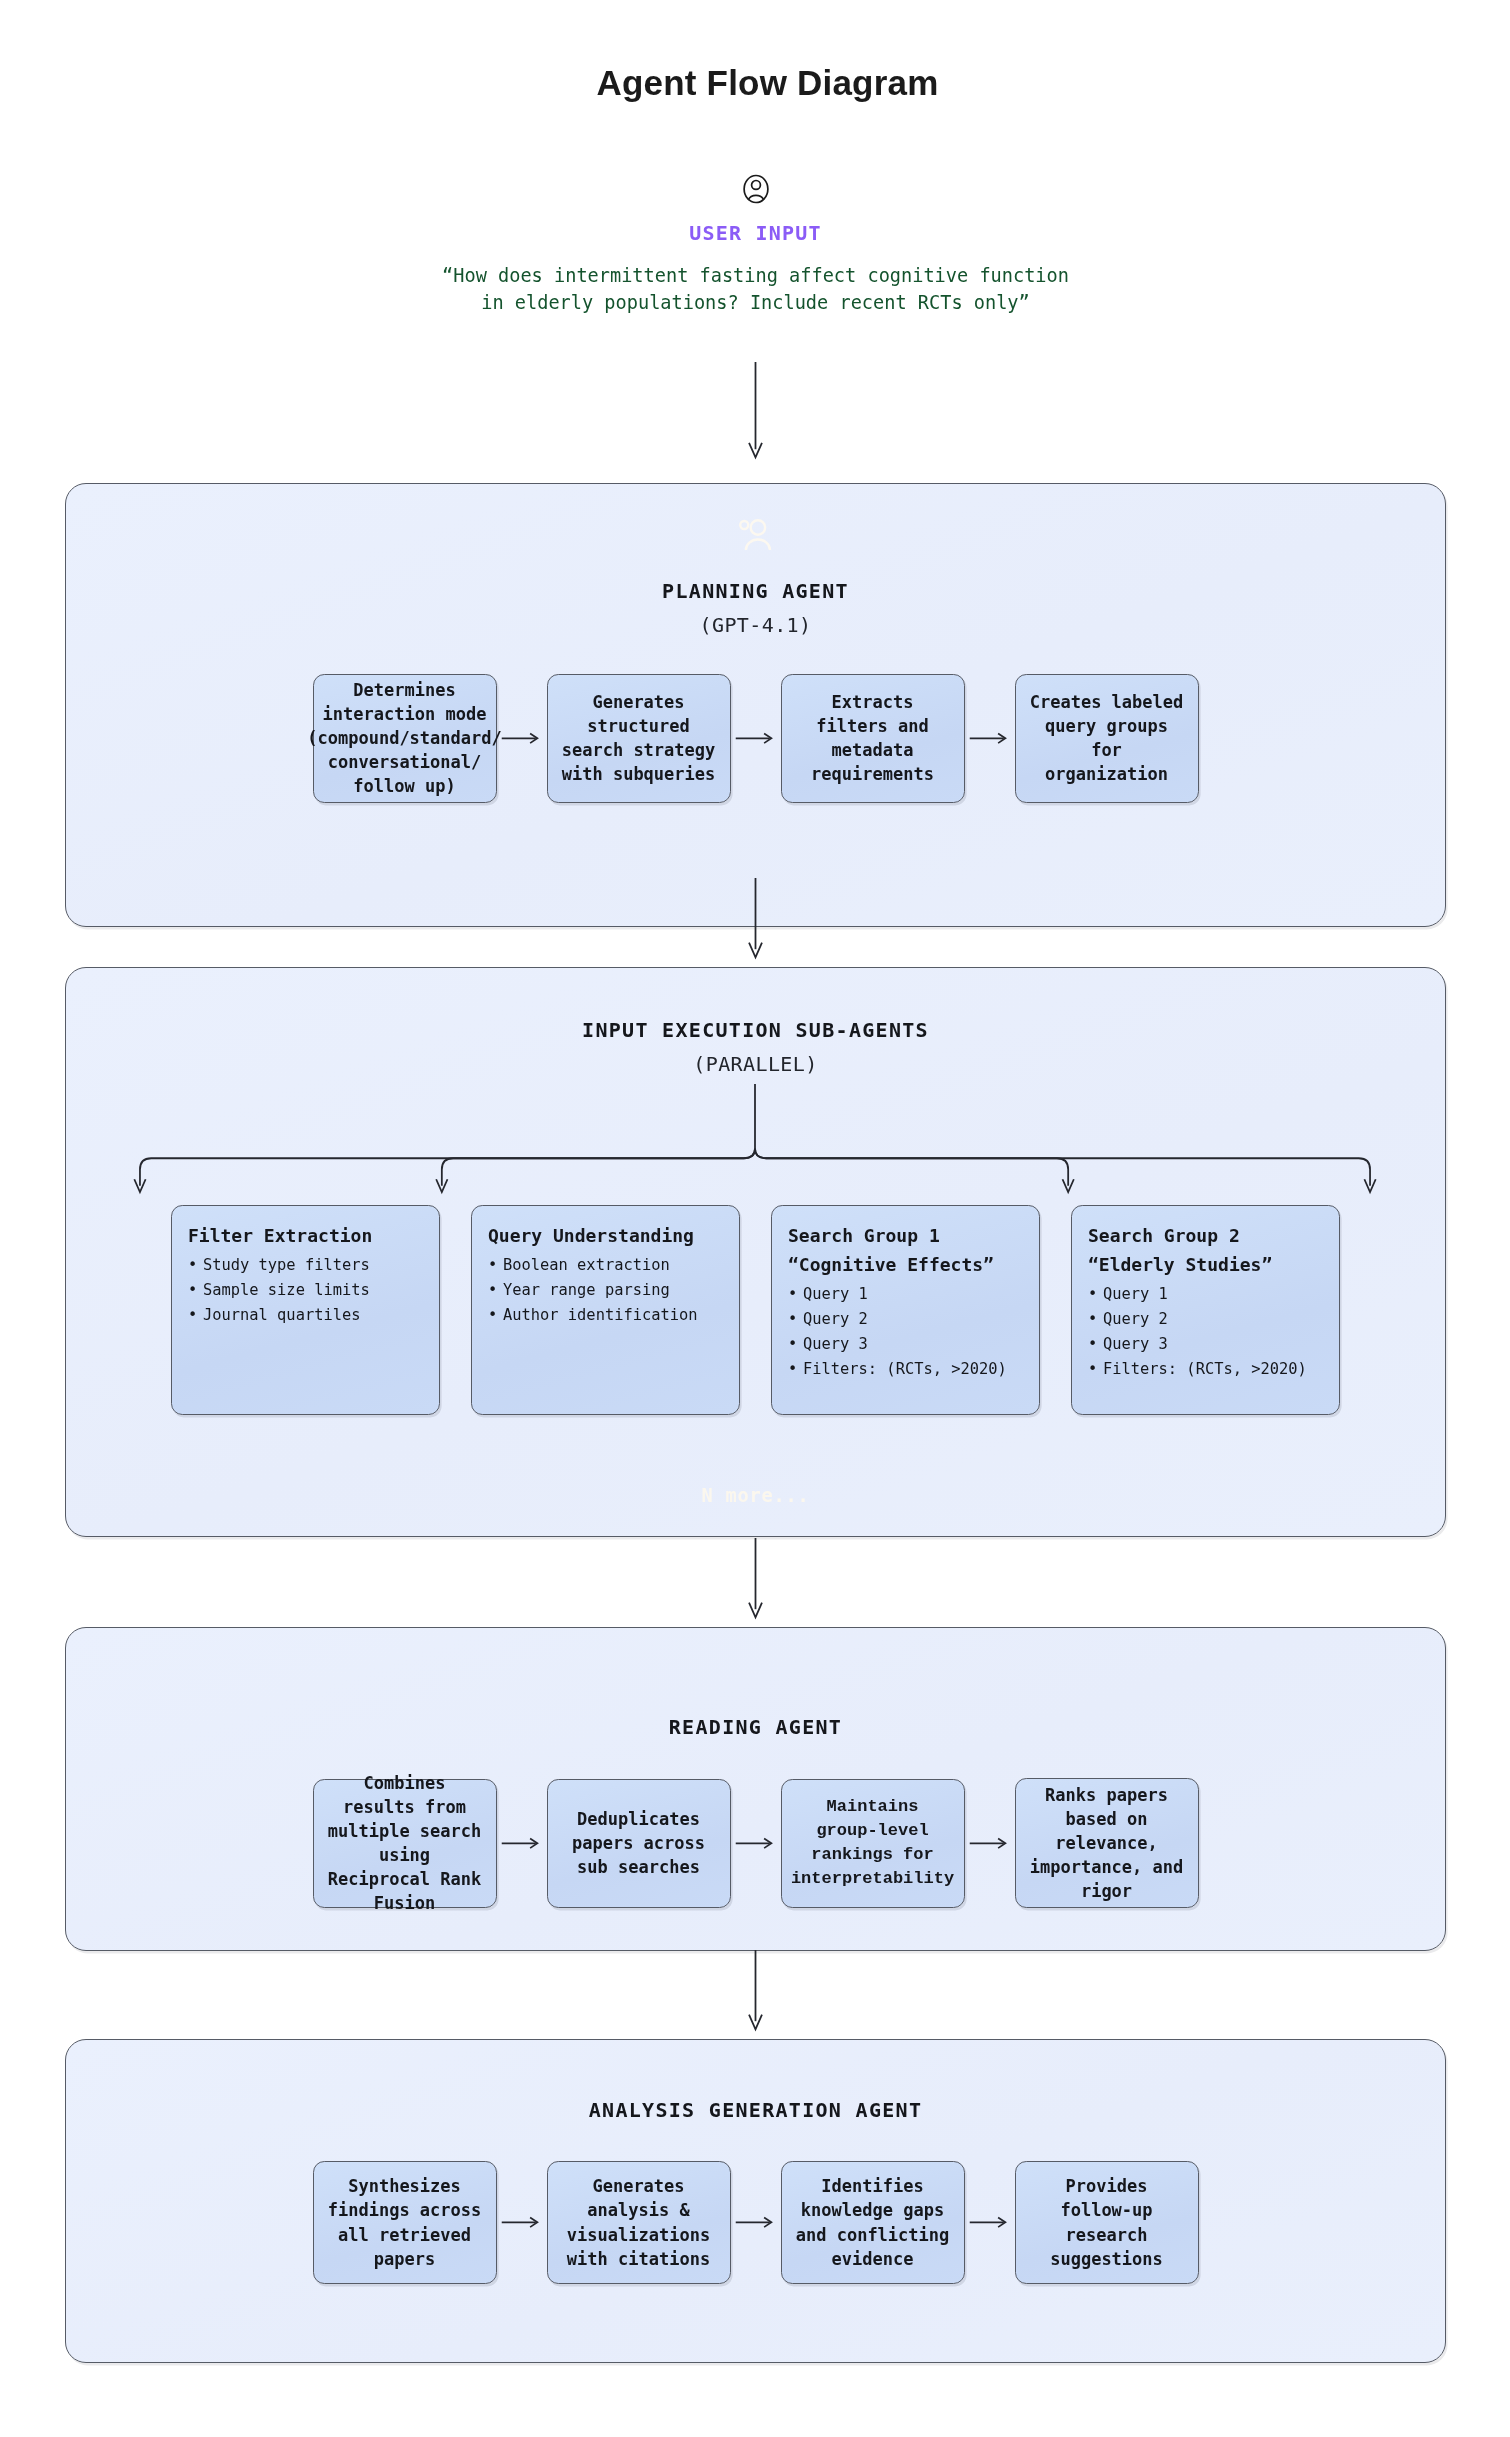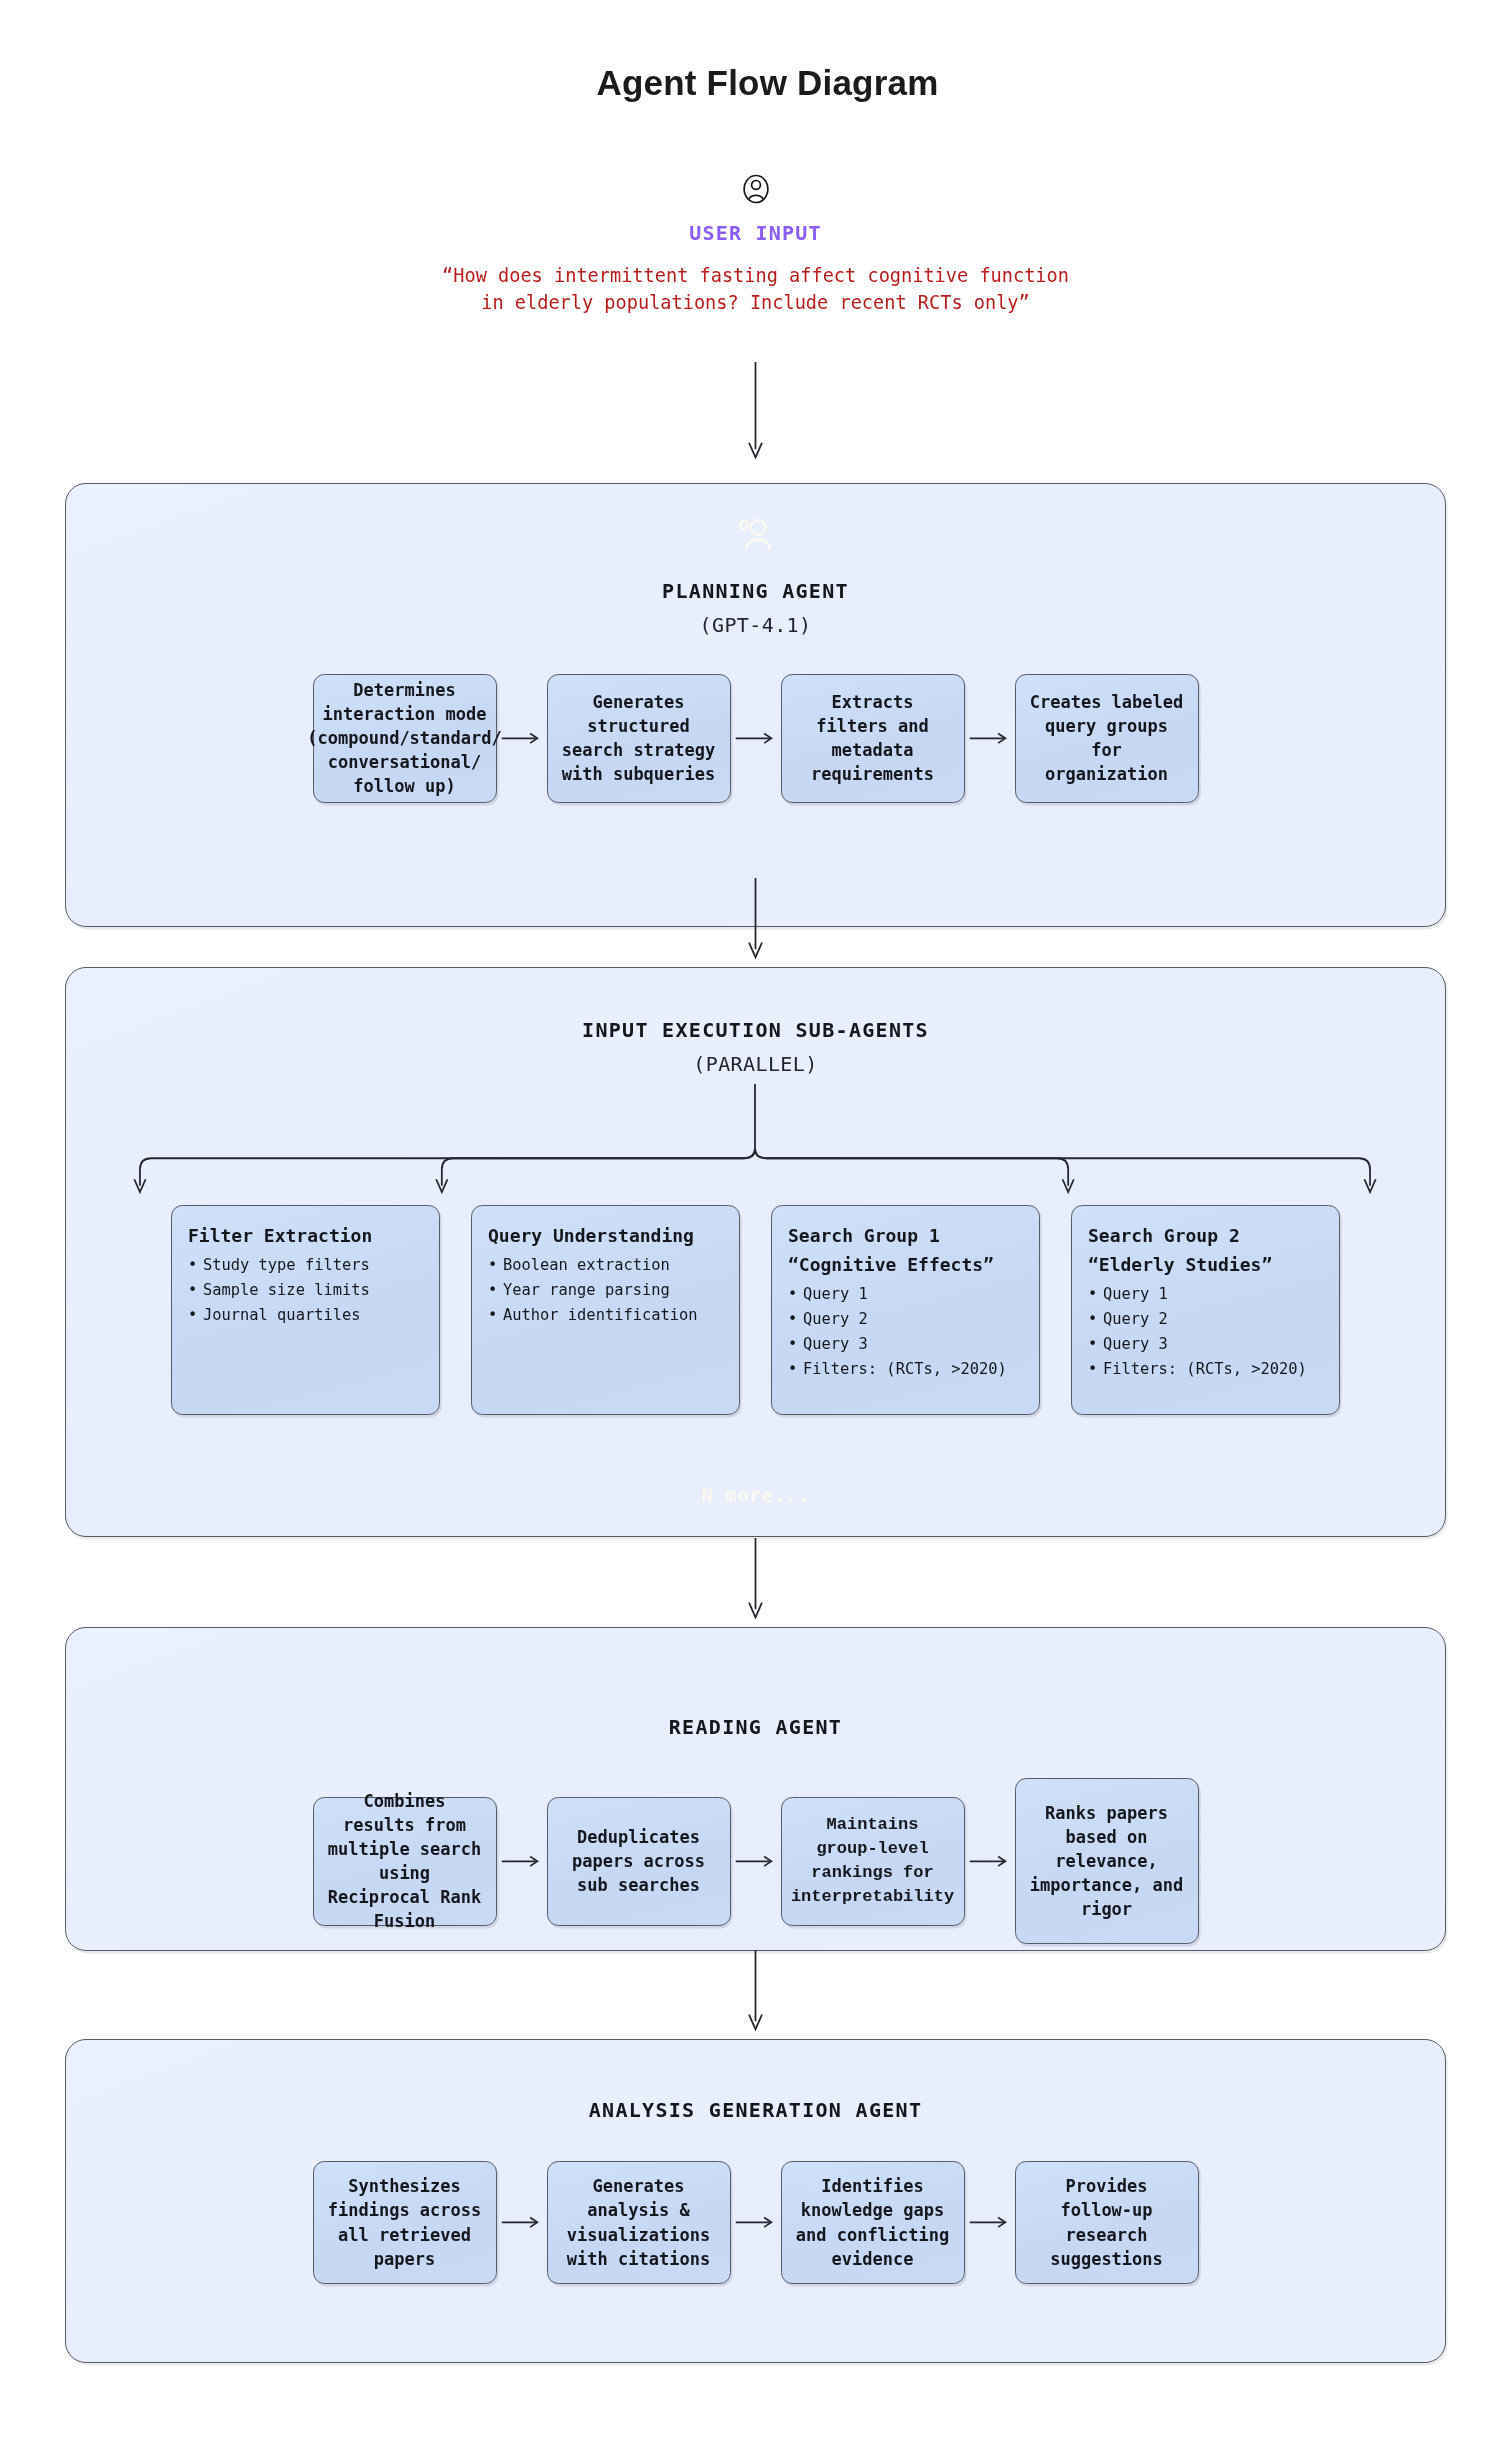--- a/index.html
+++ b/index.html
@@ -46,21 +46,21 @@
     font-size: 20px;
     font-weight: 700;
     letter-spacing: 1.2px;
     color: #8b5cf6;
     margin-bottom: 18px;
   }
   .user-quote {
     font-family: "DejaVu Sans Mono", monospace;
     font-size: 18.6px;
     line-height: 1.42;
-    color: #b91c1c;
+    color: #14532d;
   }
 
   
   .conn { position: absolute; }
 
   
   .panel {
     position: absolute;
     left: 65px;
     width: 1381px;
@@ -332,21 +332,21 @@
             <path d="M37 3 L46 9 L37 15" fill="none" stroke="#25272e" stroke-width="2.1"></path>
           </svg>
       </div>
       <div class="step" style="height:129px;font-family:Liberation Mono, monospace;">Maintains group‑level rankings for interpretability</div>
       <div class="harrow">
         <svg width="44" height="14.6" viewBox="0 0 54 18">
             <line x1="2" y1="9" x2="44" y2="9" stroke="#25272e" stroke-width="2.1"></line>
             <path d="M37 3 L46 9 L37 15" fill="none" stroke="#25272e" stroke-width="2.1"></path>
           </svg>
       </div>
-      <div class="step" style="height:166px;">Ranks papers based on relevance, importance, and rigor</div>
+      <div class="step" style="height:130px;">Ranks papers based on relevance, importance, and rigor</div>
     </div>
   </div>
 
   <div class="conn" style="left:0;top:1950px;width:1511px;">
     <svg width="1511" height="89" viewBox="0 0 1868 110">
       <line x1="934" y1="0" x2="934" y2="88" stroke="#25272e" stroke-width="2.2"></line>
       <path d="M926 80 L934 98 L942 80" fill="none" stroke="#25272e" stroke-width="2.2"></path>
     </svg>
   </div>
 

